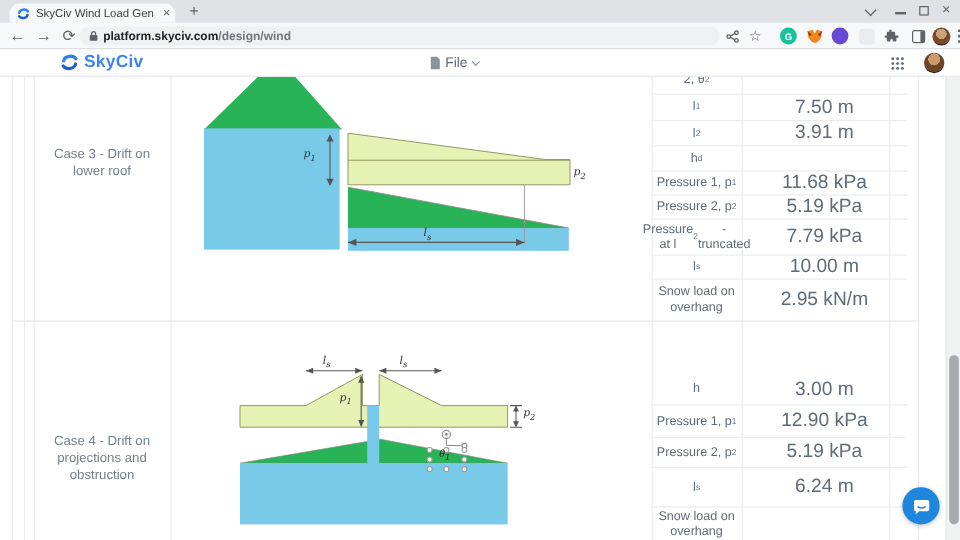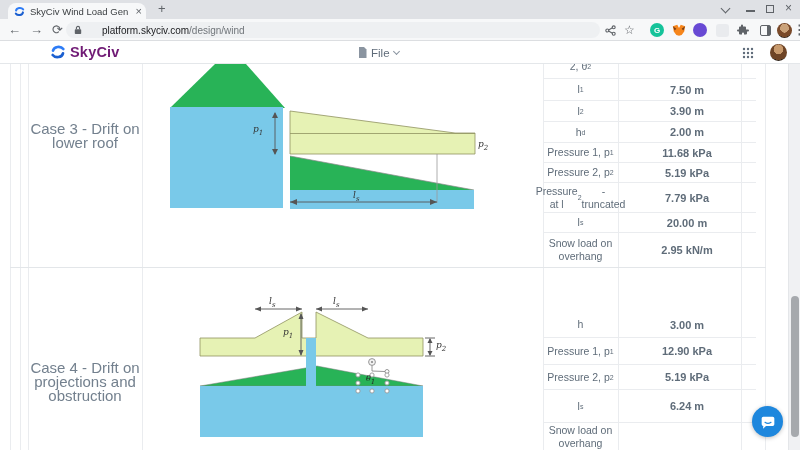--- a/index.html
+++ b/index.html
@@ -19,58 +19,58 @@
           transform:rotate(45deg); position:absolute; left:722px; top:5px; }
   .minbar { position:absolute; left:746px; top:10px; width:9px; height:2px; background:#5f6368; }
   .restore { position:absolute; left:766px; top:5px; width:8px; height:8px; border:1.5px solid #5f6368; }
   .wclose { position:absolute; left:785px; top:1px; font-size:12px; }
 
   .toolbar { position:absolute; left:0; top:19px; width:800px; height:22px; background:#f7f8f9;
              border-bottom:1px solid #dcdee1; z-index:10; }
   .navg { position:absolute; top:0; height:22px; line-height:22px; font-size:13px; color:#5f6368; }
   .omnibox { position:absolute; left:66px; top:3px; width:534px; height:16px; border-radius:8px;
              background:#eef0f2; display:flex; align-items:center; padding-left:8px; }
-  .url { font-size:10px; margin-left:20px; white-space:nowrap; }
+  .url { font-size:10px; margin-left:4px; white-space:nowrap;font-weight:bold; }
   .url .dom { color:#202124; } .url .path { color:#70757a; }
   .tbicon { position:absolute; top:0; height:22px; display:flex; align-items:center; justify-content:center; }
   .extdot { width:14px; height:14px; border-radius:50%; display:flex; align-items:center; justify-content:center;
             color:#fff; font-size:8px; font-weight:bold; }
   .faded { width:13px; height:13px; border-radius:3px; background:#e9ebee; }
   .sidepanel { width:11px; height:11px; border:1.5px solid #5f6368; border-radius:2px; position:relative; }
   .sidepanel::after { content:""; position:absolute; right:0; top:0; width:3px; height:100%; background:#5f6368; }
   .avatar-sm { width:15px; height:15px; border-radius:50%; background:radial-gradient(circle at 50% 35%, #caa27a 0 35%, #7a4a2a 36% 70%, #3a2a1f 71%); }
 
   
   .appheader { position:absolute; left:0; top:41px; width:800px; height:23px; background:#fff;
                border-bottom:1px solid #e4e7ea; z-index:5; }
   .brand { position:absolute; left:70px; top:0; height:23px; line-height:23px; font-size:14.5px;
-           font-weight:bold; color:#701a75; letter-spacing:0.2px; }
+           font-weight:bold; color:#3b82f6; letter-spacing:0.2px; }
   .filemenu { position:absolute; left:358px; top:0; height:23px; display:flex; align-items:center; gap:4px;
               font-size:11.5px; color:#5f6b79; }
   .fchev { width:5px; height:5px; border-right:1.3px solid #8a94a0; border-bottom:1.3px solid #8a94a0;
            transform:rotate(45deg); margin-top:-2px; }
   .help { position:absolute; left:716px; top:46px; width:13px; height:13px; border:1.2px solid #95a0ab;
           border-radius:50%; color:#95a0ab; font-size:9px; text-align:center; line-height:11px; }
   .avatar-hd { position:absolute; left:770px; top:44px; width:17px; height:17px; border-radius:50%;
                background:radial-gradient(circle at 50% 32%, #c89a6d 0 34%, #6e4426 35% 72%, #2e2218 73%); }
 
   
   .content { position:absolute; left:0; top:64px; width:800px; height:386px; background:#fff; z-index:1; }
   .vline { position:absolute; top:64px; bottom:0; width:1px; background:#eaecef; z-index:1; }
   .hline-case { position:absolute; left:10px; width:756px; top:267px; height:1px; background:#e3e6e9; z-index:2; }
 
-  .caselabel { position:absolute; left:28px; width:114px; text-align:center; font-size:15px;
+  .caselabel { position:absolute; left:28px; width:114px; text-align:center; font-size:11px;
                line-height:14px; color:#73808e; z-index:1; }
 
   .prow { position:absolute; left:543px; width:213px; display:flex; border-bottom:1px solid #eaecef; z-index:1; }
   .prow.noborder { border-bottom:none; }
   .plabel { width:75px; display:flex; align-items:center; justify-content:center; text-align:center;
             font-size:10.5px; line-height:13px; color:#5f6c79; }
   .pvalue { flex:1; display:flex; align-items:center; justify-content:center; text-align:center;
-            font-size:11px; color:#5f6c79;font-weight:bold; }
+            font-size:16px; color:#5f6c79; }
   sub { font-size:7px; }
   .fragment { position:relative; overflow:visible; }
   .fragment .plabel { position:absolute; left:0; top:-9px; width:75px; height:22px; }
 
   .dsvg { position:absolute; left:142px; z-index:1; }
   .dlabel { position:absolute; font-family:"DejaVu Serif", serif; font-style:italic; font-size:9px;
             color:#333; z-index:2; line-height:10px; }
 
   
   .sbtrack { position:absolute; left:788px; top:64px; width:12px; height:386px; background:#f0f1f3;
@@ -108,41 +108,40 @@
 
   <div class="prow fragment" style="top:64px;height:15px">
     <div class="plabel">2, θ<sub>2</sub></div>
   </div>
   <div class="prow" style="top:79px;height:22px">
     <div class="plabel">l<sub>1</sub></div>
     <div class="pvalue">7.50 m</div>
   </div>
   <div class="prow" style="top:101px;height:21px">
     <div class="plabel">l<sub>2</sub></div>
-    <div class="pvalue">3.90 m</div>
+    <div class="pvalue">3.91 m</div>
   </div>
   <div class="prow" style="top:122px;height:21px">
     <div class="plabel">h<sub>d</sub></div>
-    <div class="pvalue">2.00 m</div>
   </div>
   <div class="prow" style="top:143px;height:20px">
     <div class="plabel">Pressure 1, p<sub>1</sub></div>
     <div class="pvalue">11.68 kPa</div>
   </div>
   <div class="prow" style="top:163px;height:20px">
     <div class="plabel">Pressure 2, p<sub>2</sub></div>
     <div class="pvalue">5.19 kPa</div>
   </div>
   <div class="prow" style="top:183px;height:30px">
     <div class="plabel">Pressure at l<sub>2</sub> -<br>truncated</div>
     <div class="pvalue">7.79 kPa</div>
   </div>
   <div class="prow" style="top:213px;height:20px">
     <div class="plabel">l<sub>s</sub></div>
-    <div class="pvalue">20.00 m</div>
+    <div class="pvalue">10.00 m</div>
   </div>
   <div class="prow" style="top:233px;height:34px;border-bottom:none">
     <div class="plabel">Snow load on<br>overhang</div>
     <div class="pvalue">2.95 kN/m</div>
   </div>
 
   <div class="prow" style="top:312px;height:26px">
     <div class="plabel">h</div>
     <div class="pvalue">3.00 m</div>
   </div>

